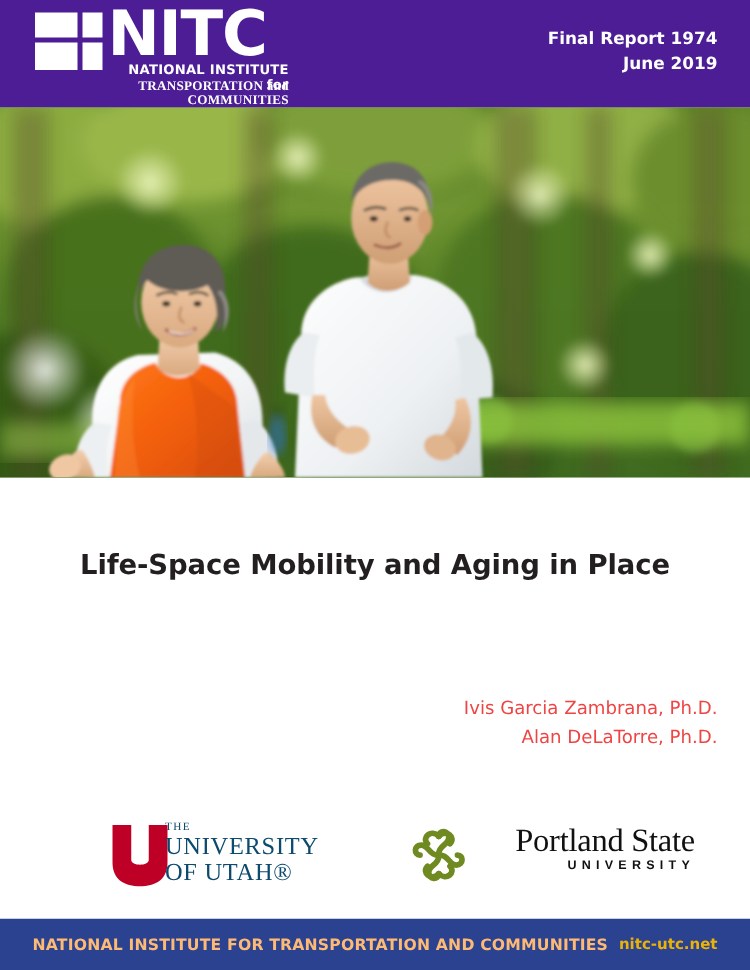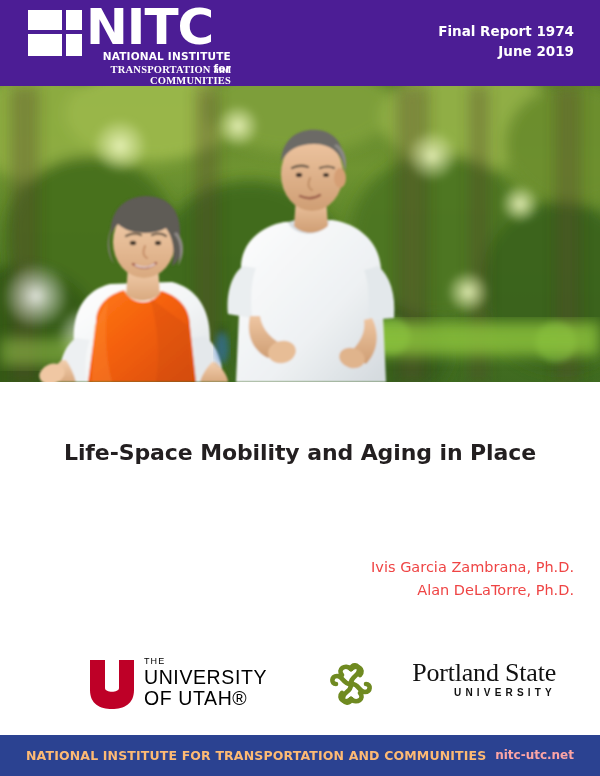--- a/index.html
+++ b/index.html
@@ -147,24 +147,24 @@
     width: 200px;
     height: 58px;
   }
   .utah-u-wrap {
     position: absolute;
     left: 0; top: 3px;
     width: 48px; height: 52px;
   }
   .utah-text {
     position: absolute;
-    left: 56px;
+    left: 44px;
     top: 2px;
-    font-family: Liberation Sans, sans-serif;
-    color: #000000;
+    font-family: Liberation Serif, serif;
+    color: #0c4a6e;
   }
   .utah-the {
     font-size: 9px;
     letter-spacing: 1.1px;
     line-height: 1;
     margin-bottom: 1px;
   }
   .utah-l1, .utah-l2 {
     font-size: 19.5px;
     letter-spacing: 0.6px;
@@ -225,21 +225,21 @@
     color: #fdba74;
     letter-spacing: 0.15px;
     font-family: "DejaVu Sans", sans-serif;
   }
   .footer-url {
     position: absolute;
     right: 26px;
     top: 13px;
     font-size: 12px;
     font-weight: bold;
-    color: #fca5a5;
+    color: #eab308;
     font-family: "DejaVu Sans", sans-serif;
   }
 </style>
 </head>
 <body>
 
 <div class="header-bar">
 
   <div class="nitc-logo">
     <div class="nitc-mark">

